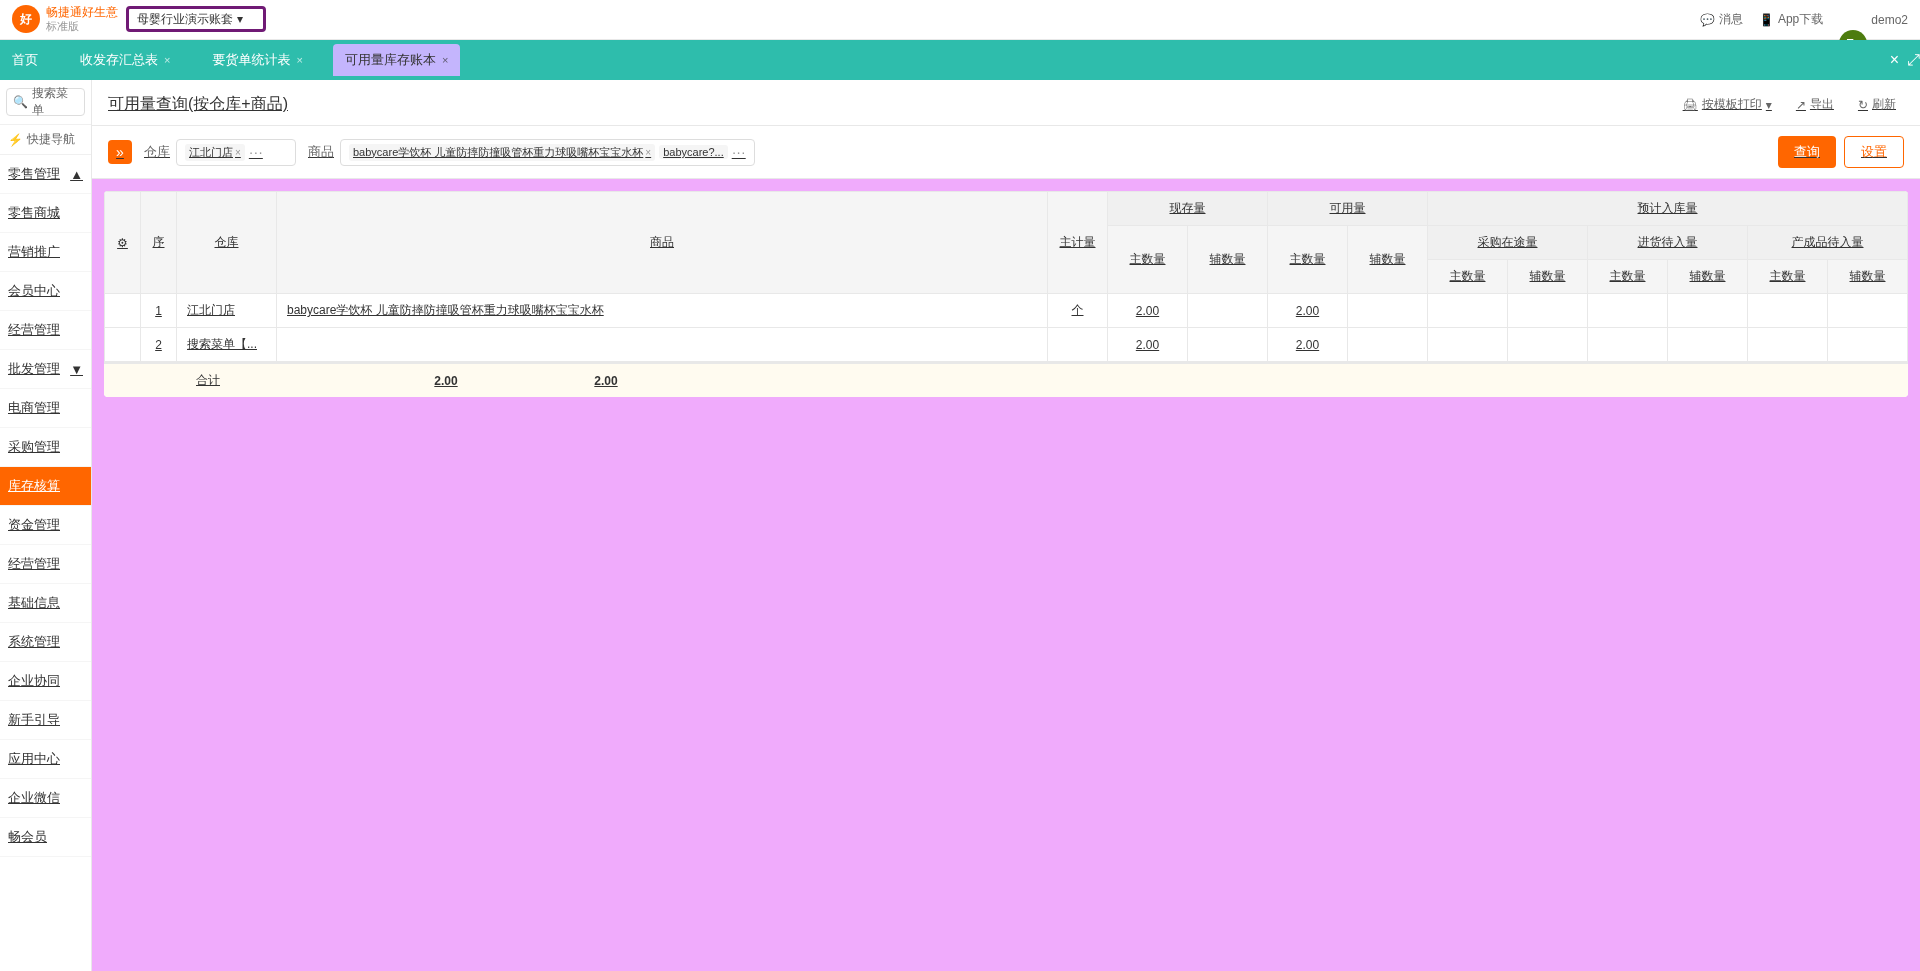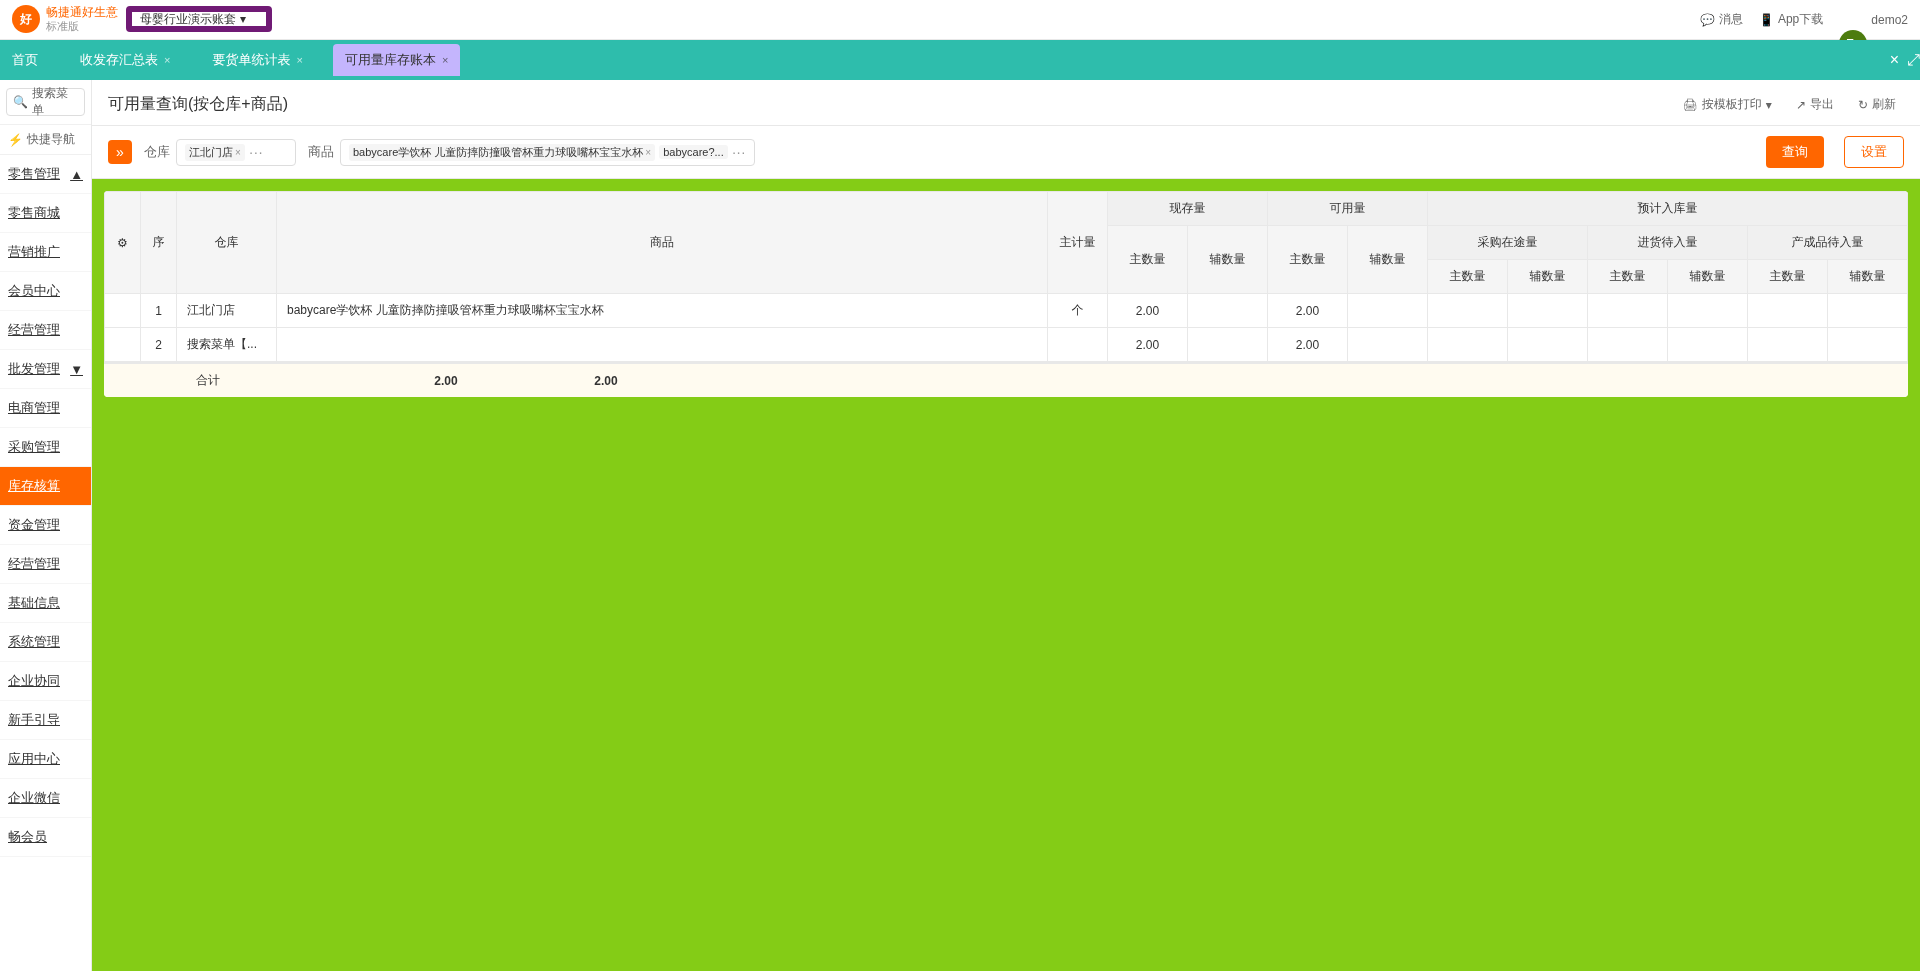--- a/index.html
+++ b/index.html
@@ -14,21 +14,21 @@
       justify-content: space-between;
       padding: 0 12px;
       border-bottom: 1px solid #e8e8e8;
       flex-shrink: 0;
     }
     .top-bar-left { display: flex; align-items: center; gap: 8px; }
     .logo { display: flex; align-items: center; gap: 6px; }
     .logo-icon { width: 28px; height: 28px; background: #ff6600; border-radius: 50%; display: flex; align-items: center; justify-content: center; color: #fff; font-size: 12px; font-weight: bold; }
     .logo-text { font-size: 12px; color: #ff6600; line-height: 1.2; }
     .logo-sub { font-size: 11px; color: #999; }
-    .industry-select { border: 6px solid #701a75; border-radius: 4px; padding: 2px 20px 2px 8px; font-size: 12px; color: #333; background: #fff; position: relative; display: flex; align-items: center; gap: 4px; cursor: pointer; height: 26px; }
+    .industry-select { border: 3px solid #701a75; border-radius: 4px; padding: 2px 20px 2px 8px; font-size: 12px; color: #333; background: #fff; position: relative; display: flex; align-items: center; gap: 4px; cursor: pointer; height: 26px; }
     .top-bar-right { display: flex; align-items: center; gap: 16px; }
     .top-right-item { display: flex; align-items: center; gap: 4px; font-size: 12px; color: #666; cursor: pointer; }
     .avatar { width: 28px; height: 28px; border-radius: 50%; background: #4d7c0f; display: flex; align-items: center; justify-content: center; color: #fff; font-size: 12px; margin-top: 48px; }
 
     
     .nav-tabs {
       height: 40px;
       background: #2ebdac;
       display: flex;
       align-items: center;
@@ -113,21 +113,22 @@
       border-bottom: 1px solid #f5f5f5;
       text-decoration: underline;
     }
     .sidebar-item.active { background: #ff6600; color: #fff; }
 
     
     .content-area {
       flex: 1;
       overflow: auto;
       padding: 0;
-      background: #84cc16;
+      background: #f0abfc;
+      text-decoration: underline;
     }
     .page-header {
       background: #fff;
       padding: 12px 16px 8px;
       display: flex;
       align-items: center;
       justify-content: space-between;
       border-bottom: 1px solid #e8e8e8;
     }
     .page-title { font-size: 16px; font-weight: 500; color: #333; }
@@ -165,21 +166,21 @@
       padding: 4px 8px; display: flex; align-items: center; gap: 4px;
       min-width: 120px; font-size: 12px; background: #fff;
       cursor: text; flex-wrap: wrap;
     }
     .filter-tag {
       background: #f5f5f5; border-radius: 3px;
       padding: 1px 4px; font-size: 11px; display: flex; align-items: center; gap: 2px;
     }
     .filter-tag .tag-close { cursor: pointer; color: #999; font-size: 10px; }
     .filter-ellipsis { color: #999; font-size: 14px; cursor: pointer; }
-    .filter-actions { margin-left: auto; display: flex; gap: 20px; }
+    .filter-actions { margin-left: auto; display: flex; gap: 8px; }
     .btn-query {
       background: #ff6600; color: #fff; border: none;
       padding: 6px 16px; border-radius: 4px; cursor: pointer; font-size: 13px;
     }
     .btn-settings {
       background: #fff; color: #ff6600; border: 1px solid #ff6600;
       padding: 6px 16px; border-radius: 4px; cursor: pointer; font-size: 13px;
     }
 
     

